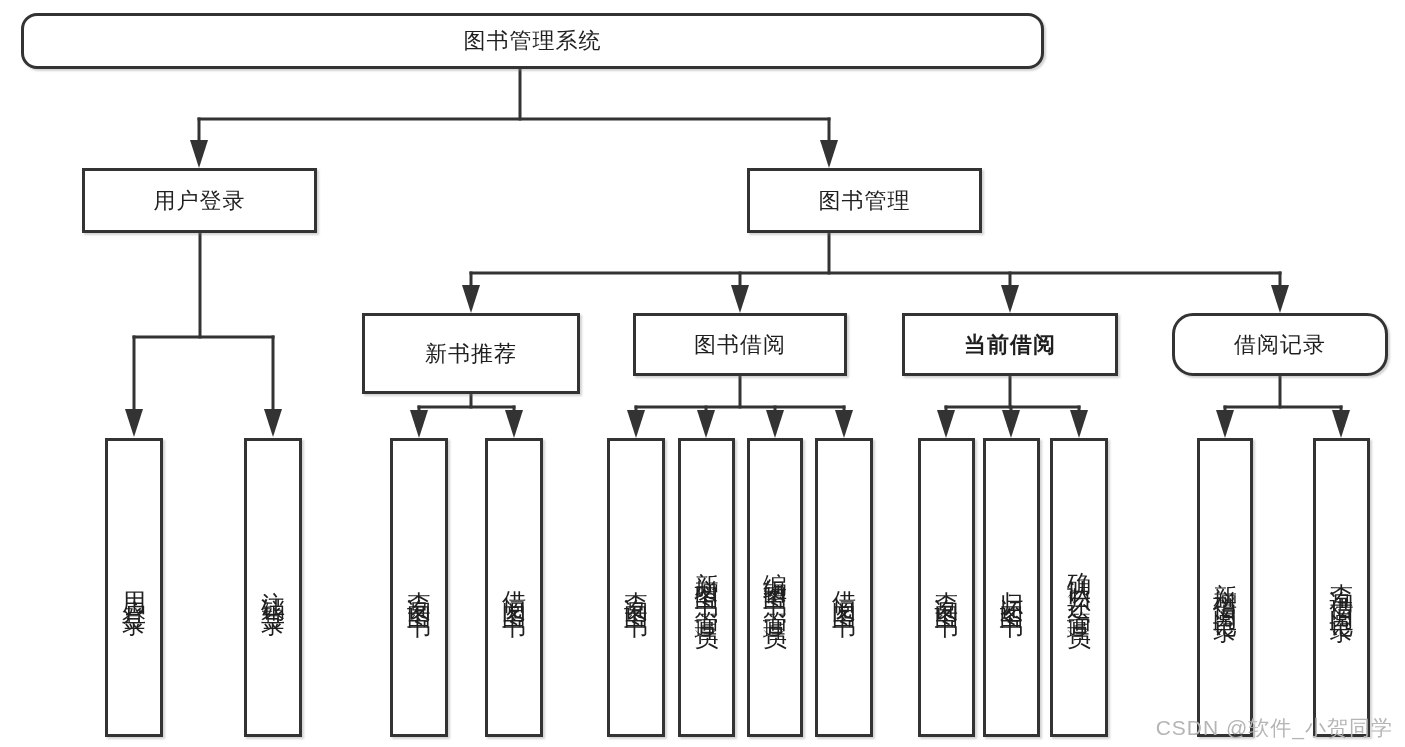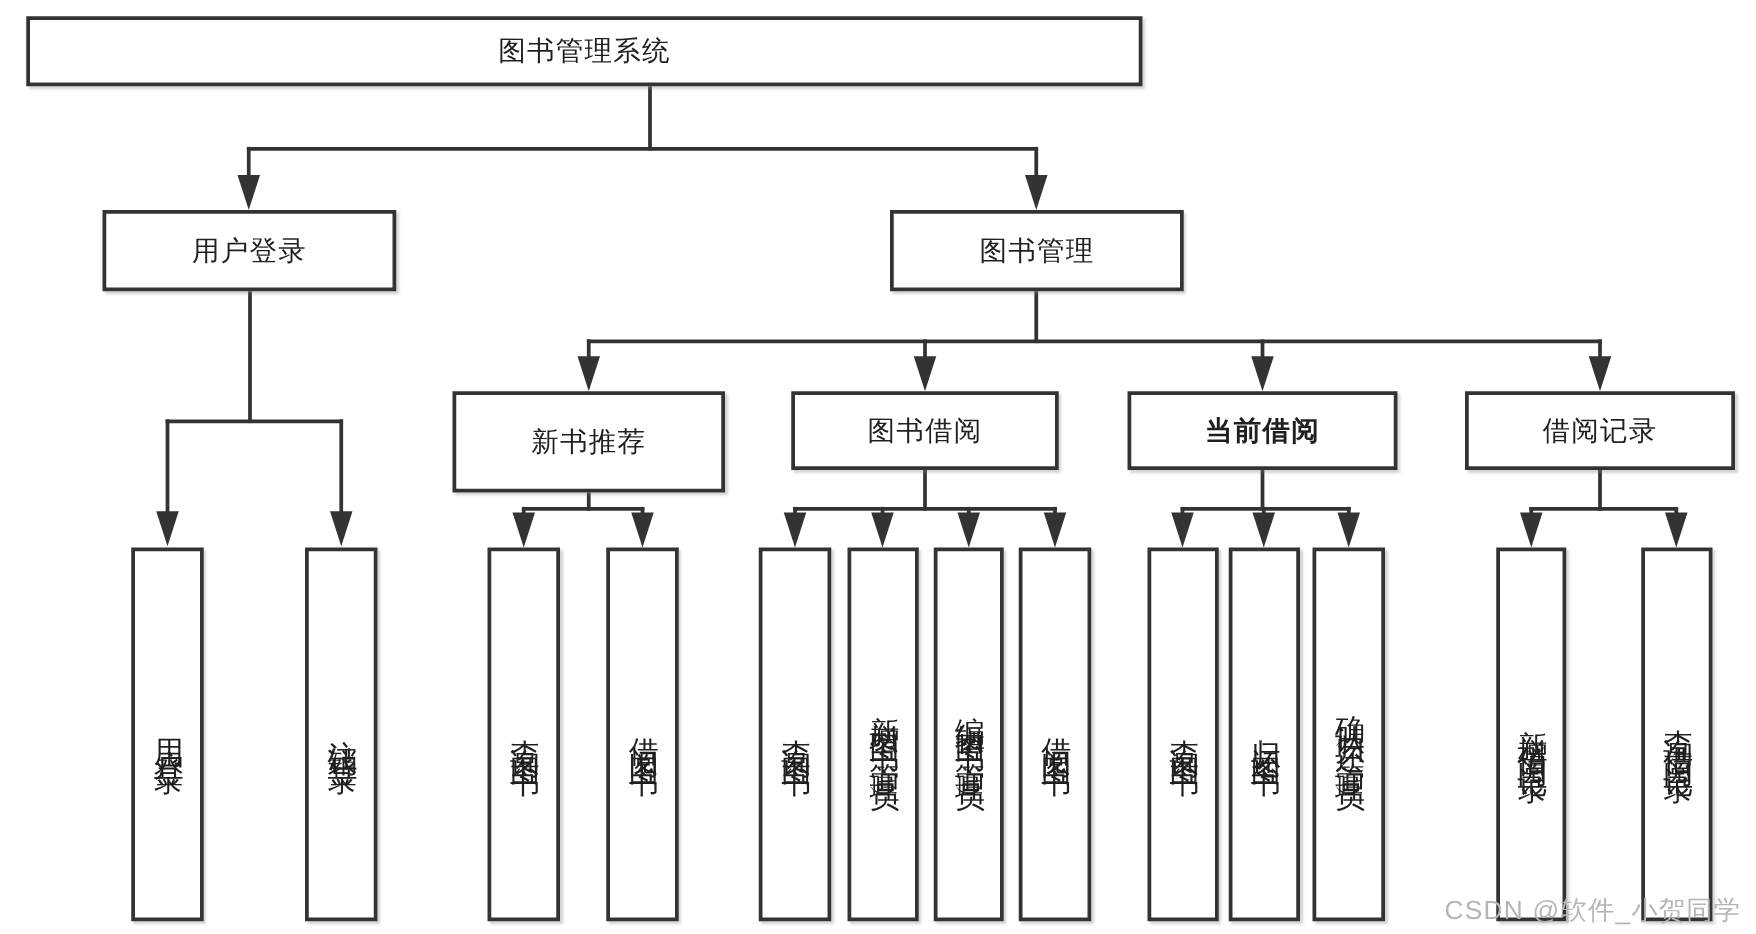--- a/index.html
+++ b/index.html
@@ -102,29 +102,29 @@
       <polygon points="1070,410 1088,410 1079,438"></polygon>
 
     <line x1="1280" y1="376" x2="1280" y2="407"></line>
     <line x1="1225" y1="407" x2="1341" y2="407"></line>
     <line x1="1225" y1="407" x2="1225" y2="418"></line>
       <polygon points="1216,410 1234,410 1225,438"></polygon>
     <line x1="1341" y1="407" x2="1341" y2="418"></line>
       <polygon points="1332,410 1350,410 1341,438"></polygon>
   </svg>
 
-  <div class="node h-node" style="left:21px; top:13px; width:893px; height:56px;">图书管理系统</div>
+  <div class="node h-node" style="left:21px; top:13px; width:1023px; height:56px;border-radius:16px;">图书管理系统</div>
 
   <div class="node h-node" style="left:82px; top:168px; width:235px; height:65px;">用户登录</div>
-  <div class="node h-node" style="left:712px; top:168px; width:235px; height:65px;">图书管理</div>
+  <div class="node h-node" style="left:747px; top:168px; width:235px; height:65px;">图书管理</div>
 
   <div class="node h-node" style="left:362px; top:313px; width:218px; height:81px;">新书推荐</div>
   <div class="node h-node" style="left:633px; top:313px; width:214px; height:63px;">图书借阅</div>
   <div class="node h-node" style="left:902px; top:313px; width:216px; height:63px;font-weight:bold;">当前借阅</div>
-  <div class="node h-node" style="left:1172px; top:313px; width:216px; height:63px;">借阅记录</div>
+  <div class="node h-node" style="left:1172px; top:313px; width:216px; height:63px;border-radius:21px;">借阅记录</div>
 
   <div class="node v-node" style="left:105px; top:438px; width:58px; height:299px;">
     <span class="vtext">用户登录</span>
   </div>
   <div class="node v-node" style="left:244px; top:438px; width:58px; height:299px;">
     <span class="vtext">注销登录</span>
   </div>
 
   <div class="node v-node" style="left:390px; top:438px; width:58px; height:299px;">
     <span class="vtext">查询图书</span>

